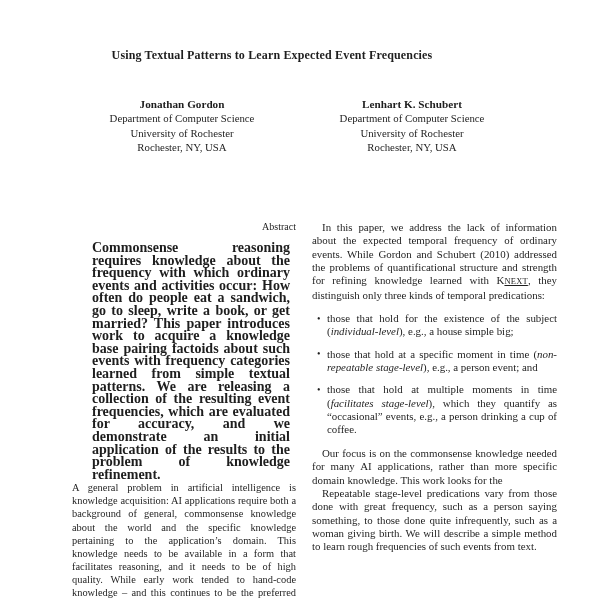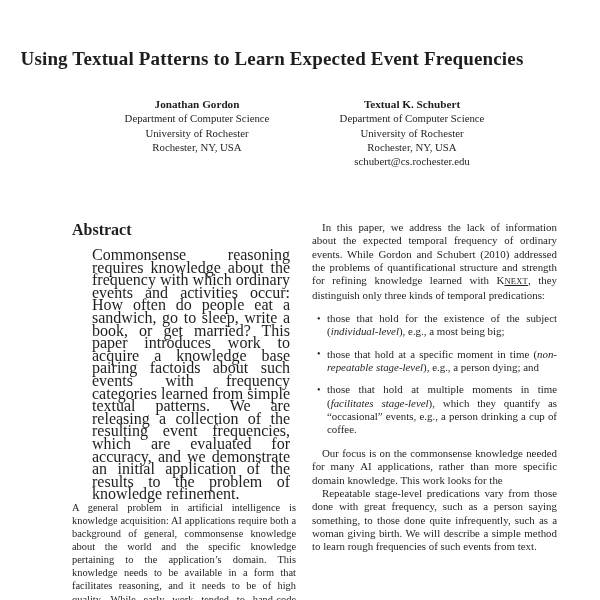--- a/index.html
+++ b/index.html
@@ -19,33 +19,33 @@
     font-family: "Liberation Serif", serif;
     overflow: hidden;
   }
   .title {
     position: absolute;
     top: 48px;
     left: 0;
     width: 544px;
     margin: 0;
     text-align: center;
-    font-size: 19px;
+    font-size: 12px;
     font-weight: 700;
     letter-spacing: 0.15px;
   }
   .author {
     position: absolute;
     top: 97px;
     width: 220px;
     text-align: center;
     font-size: 10.8px;
     line-height: 14.3px;
   }
-  .author-1 { left: 87px; }
+  .author-1 { left: 72px; }
   .author-2 { left: 302px; }
   .author-name {
     font-weight: 700;
     font-size: 11.2px;
   }
   .col {
     position: absolute;
     text-align: justify;
   }
   .col-left {
@@ -53,29 +53,30 @@
     top: 221px;
     width: 224px;
   }
   .col-right {
     left: 312px;
     top: 221px;
     width: 245px;
   }
   .abs-heading {
     margin: 0 0 10px 0;
-    text-align: left;
-    font-weight: 700;
-    font-size: 16px;
+    text-align: right;
+    font-weight: 400;
+    font-size: 10px;
   }
   .abs-body {
     margin: 0 6px 0 20px;
-    font-size: 16px;
+    font-size: 14px;
     line-height: 12.6px;
     text-align: justify;
+    font-weight: bold;
   }
   .sec-heading {
     margin: 11px 0 8px 0;
     font-size: 12.3px;
     font-weight: 700;
   }
   .sec-num { display: inline-block; width: 24px; }
   .body-text {
     margin: 0;
     font-size: 10.4px;
@@ -117,42 +118,41 @@
   <h1 class="title">Using Textual Patterns to Learn Expected Event Frequencies</h1>
 
   <div class="author author-1">
     <div class="author-name">Jonathan Gordon</div>
     <div>Department of Computer Science</div>
     <div>University of Rochester</div>
     <div>Rochester, NY, USA</div>
   </div>
 
   <div class="author author-2">
-    <div class="author-name">Textual K. Schubert</div>
+    <div class="author-name">Lenhart K. Schubert</div>
     <div>Department of Computer Science</div>
     <div>University of Rochester</div>
     <div>Rochester, NY, USA</div>
-    <div>schubert@cs.rochester.edu</div>
   </div>
 
   <div class="col col-left">
     <div class="abs-heading">Abstract</div>
     <p class="abs-body">Commonsense reasoning requires knowledge about the frequency with which ordinary events and activities occur: How often do people eat a sandwich, go to sleep, write a book, or get married? This paper introduces work to acquire a knowledge base pairing factoids about such events with frequency categories learned from simple textual patterns. We are releasing a collection of the resulting event frequencies, which are evaluated for accuracy, and we demonstrate an initial application of the results to the problem of knowledge refinement.</p>
     <p class="body-text">A general problem in artificial intelligence is knowledge acquisition: AI applications require both a background of general, commonsense knowledge about the world and the specific knowledge pertaining to the application’s domain. This knowledge needs to be available in a form that facilitates reasoning, and it needs to be of high quality. While early work tended to hand-code knowledge – and this continues to be the preferred method for projects like Cyc (Lenat, 1995) – this is labor-intensive and neglects the systematic connection that can be made between natural language and representations suitable for inference. However, most efforts to acquire knowledge</p>
   </div>
 
   <div class="col col-right">
     <p class="body-text indent"><span>In this paper, we address the lack of information about the expected temporal frequency of ordinary events. While Gordon and Schubert (2010) addressed the problems of quantificational structure and strength for refining knowledge learned with </span><span class="sc-cap">K</span><span class="sc-rest">NEXT</span><span>, they distinguish only three kinds of temporal predications:</span></p>
 
     <ul class="bullets">
       <li>
-        <span class="dot">•</span><span>those that hold for the existence of the subject (</span><em>individual-level</em><span>), e.g., a most being big;</span>
+        <span class="dot">•</span><span>those that hold for the existence of the subject (</span><em>individual-level</em><span>), e.g., a house simple big;</span>
       </li>
       <li>
-        <span class="dot">•</span><span>those that hold at a specific moment in time (</span><em>non-repeatable stage-level</em><span>), e.g., a person dying; and</span>
+        <span class="dot">•</span><span>those that hold at a specific moment in time (</span><em>non-repeatable stage-level</em><span>), e.g., a person event; and</span>
       </li>
       <li>
         <span class="dot">•</span><span>those that hold at multiple moments in time (</span><em>facilitates stage-level</em><span>), which they quantify as “occasional” events, e.g., a person drinking a cup of coffee.</span>
       </li>
     </ul>
 
     <p class="body-text indent">Our focus is on the commonsense knowledge needed for many AI applications, rather than more specific domain knowledge. This work looks for the</p>
     <p class="body-text indent">Repeatable stage-level predications vary from those done with great frequency, such as a person saying something, to those done quite infrequently, such as a woman giving birth. We will describe a simple method to learn rough frequencies of such events from text.</p>
   </div>
 

